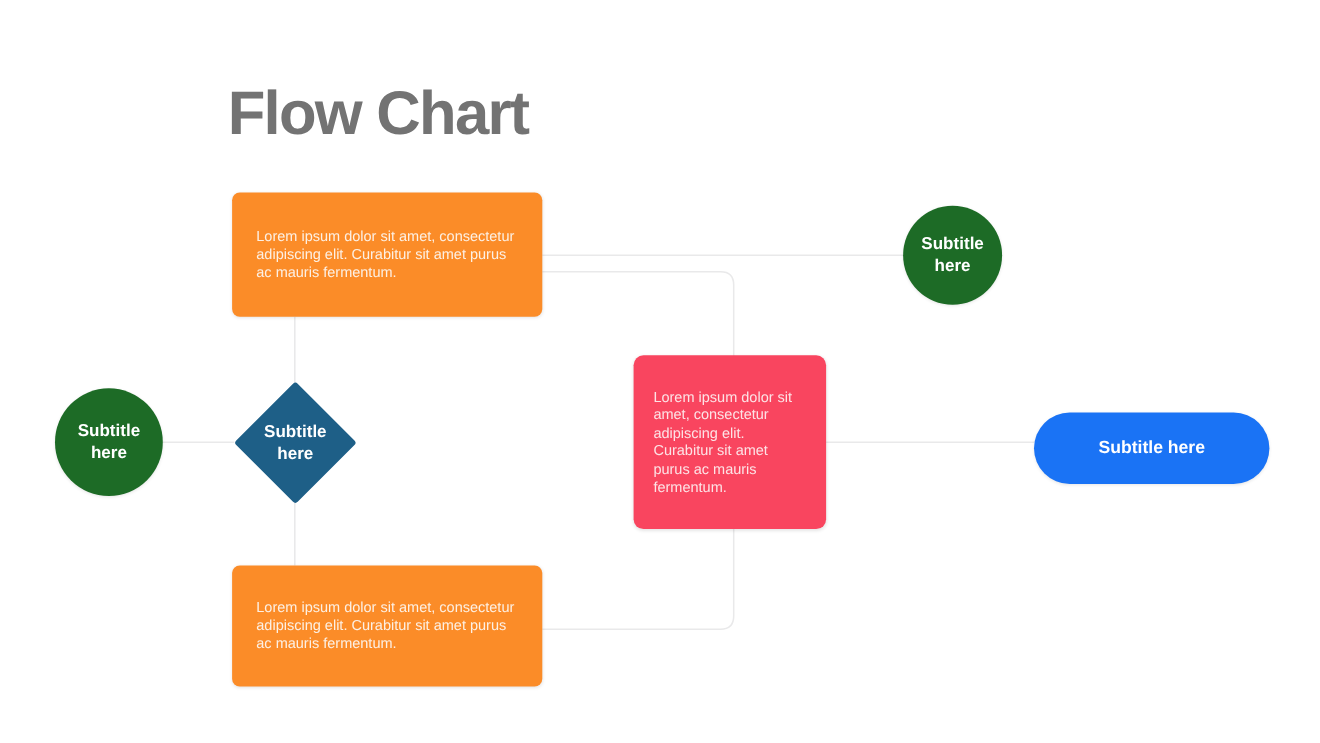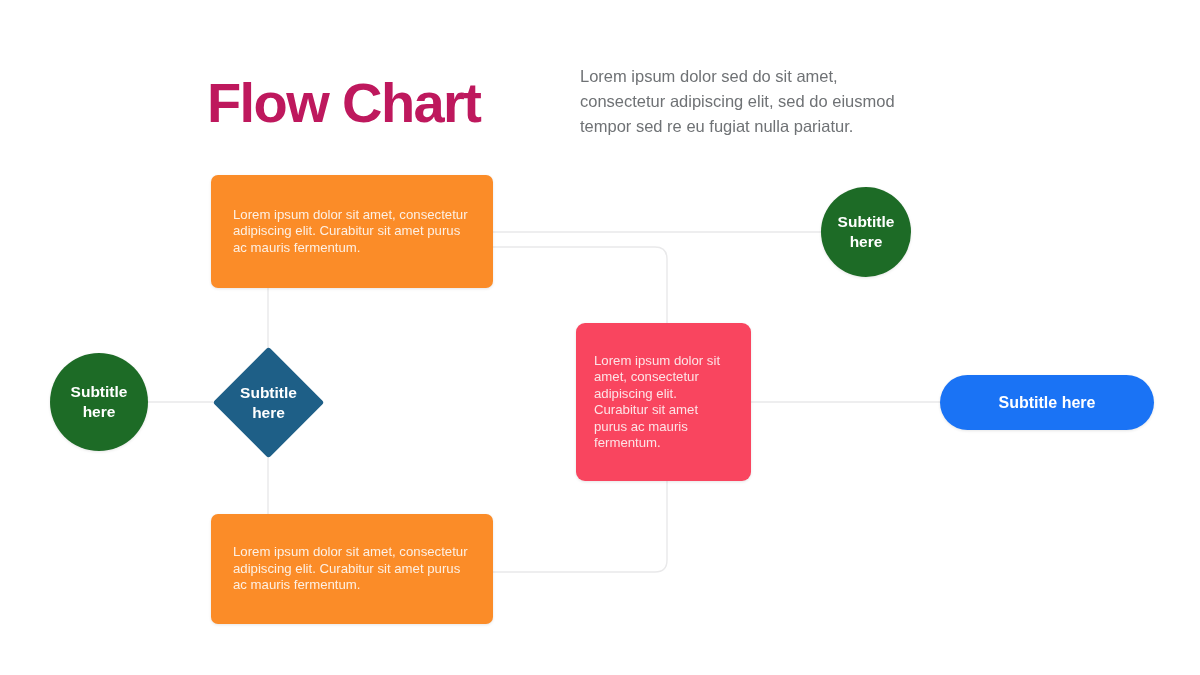--- a/index.html
+++ b/index.html
@@ -15,21 +15,21 @@
     background: #ffffff;
   }
 
   
   #title {
     position: absolute;
     left: 207px; top: 72px;
     font-size: 56px;
     font-weight: bold;
     letter-spacing: -1.6px;
-    color: #be185d;
+    color: #737373;
     line-height: 1.1;
     white-space: nowrap;
   }
   #intro {
     position: absolute;
     left: 580px; top: 64px;
     width: 360px;
     font-size: 16.5px;
     line-height: 25px;
     color: #6f7275;
@@ -126,25 +126,20 @@
     box-shadow: 0 1px 3px rgba(0,0,0,0.10);
   }
 </style>
 </head>
 <body>
 
 <div id="stage">
 
   <div id="title">Flow Chart</div>
 
-  <div id="intro">
-    <div>Lorem ipsum dolor sed do sit amet,</div>
-    <div>consectetur adipiscing elit, sed do eiusmod</div>
-    <div>tempor sed re eu fugiat nulla pariatur.</div>
-  </div>
 
   <svg id="wires" viewBox="0 0 1200 675" width="1200" height="675">
     <g fill="none" stroke="#e9e9ea" stroke-width="1.4">
 
       <path d="M148 402 L213 402"></path>
 
       <path d="M268 288 L268 348"></path>
 
       <path d="M268 456 L268 514"></path>
 
@@ -183,17 +178,17 @@
   </div>
 
   <div class="node diamond-wrap" style="left:229px; top:363px; width:79px; height:79px;">
     <div class="diamond-shape"></div>
     <div class="txt">
       <span>Subtitle</span><br>
       <span>here</span>
     </div>
   </div>
 
-  <div class="node pill-blue" style="left:940px; top:375px; width:214px; height:55px;">
+  <div class="node pill-blue" style="left:940px; top:375px; width:214px; height:65px;">
     <span>Subtitle here</span>
   </div>
 
 </div>
 
 </body></html>

